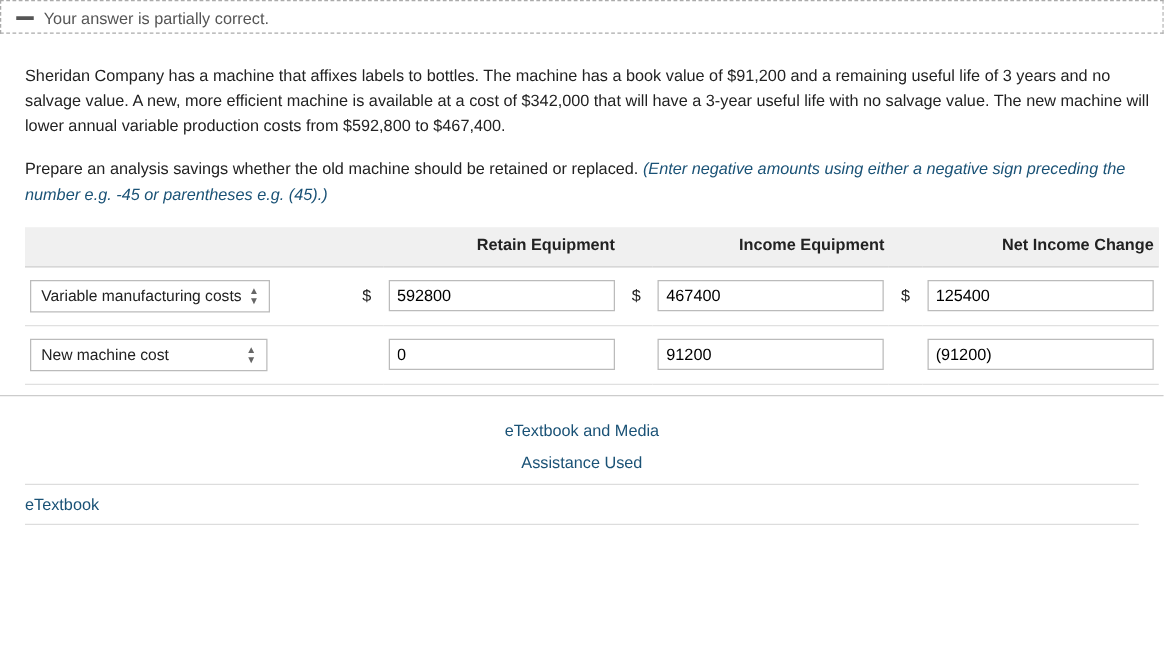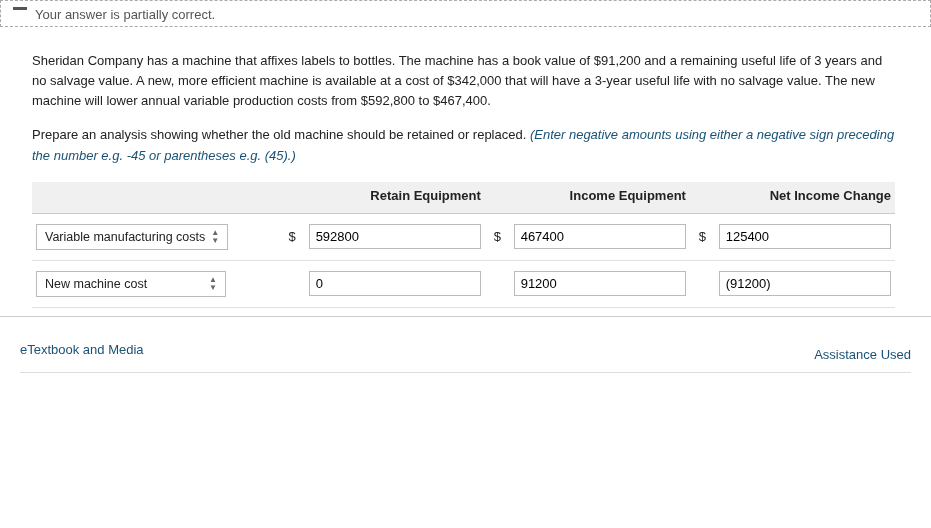--- a/index.html
+++ b/index.html
@@ -7,37 +7,37 @@
       font-family: Arial, sans-serif;
       font-size: 13px;
       background: #fff;
       color: #222;
       width: 931px;
       min-height: 528px;
     }
 
     .top-banner {
       display: flex;
+      align-items: center;
       padding: 6px 12px;
       border-bottom: 1px dashed #aaa;
       font-size: 13px;
       color: #555;
     }
     .top-banner .minus-icon {
       display: inline-block;
       width: 14px;
       height: 3px;
       background: #555;
       margin-right: 8px;
       flex-shrink: 0;
     }
 
     .main-content {
-      padding: 14px 36px 0 20px;
-      margin-left: 12px;
+      padding: 14px 4px 0 20px;
     }
 
     .problem-text {
       font-size: 13px;
       line-height: 1.55;
       margin-bottom: 14px;
     }
 
     .instruction-text {
       font-size: 13px;
@@ -136,20 +136,21 @@
       padding: 10px 20px 0 20px;
     }
 
     .etextbook-row {
       display: flex;
       justify-content: space-between;
       align-items: center;
       padding: 10px 0;
       border-bottom: 1px solid #ddd;
       font-size: 13px;
+      flex-direction: column;
     }
     .etextbook-row a, .etextbook-row span {
       color: #1a5276;
       text-decoration: none;
       font-size: 13px;
     }
     .assistance-used {
       font-size: 13px;
       color: #333;
       font-weight: normal;
@@ -186,21 +187,21 @@
 <div class="top-banner dashed-border">
   <span class="minus-icon"></span>
   <span>Your answer is partially correct.</span>
 </div>
 
 <div class="main-content">
 
   <p class="problem-text">Sheridan Company has a machine that affixes labels to bottles. The machine has a book value of $91,200 and a remaining useful life of 3 years and no salvage value. A new, more efficient machine is available at a cost of $342,000 that will have a 3-year useful life with no salvage value. The new machine will lower annual variable production costs from $592,800 to $467,400.</p>
 
   <p class="instruction-text">
-    <span>Prepare an analysis showing whether the old machine should be retained or replaced. </span><span class="instruction-italic">(Enter negative amounts using either a negative sign preceding the number e.g. -45 or parentheses e.g. (45).)</span>
+    <span>Prepare an analysis savings whether the old machine should be retained or replaced. </span><span class="instruction-italic">(Enter negative amounts using either a negative sign preceding the number e.g. -45 or parentheses e.g. (45).)</span>
   </p>
 
   <table class="table-area">
     <thead>
       <tr class="table-header-row">
         <th class="col-label"></th>
         <th colspan="2">Retain Equipment</th>
         <th colspan="2">Income Equipment</th>
         <th colspan="2">Net Income Change</th>
       </tr>
@@ -268,13 +269,16 @@
     </tbody>
   </table>
 
 </div>
 
 <div class="bottom-section">
   <div class="etextbook-row">
     <span style="cursor:pointer;">eTextbook and Media</span>
     <span class="assistance-used">Assistance Used</span>
   </div>
+  <div class="etextbook-link-row">
+    <a href="#">eTextbook</a>
+  </div>
 </div>
 
 </body></html>

